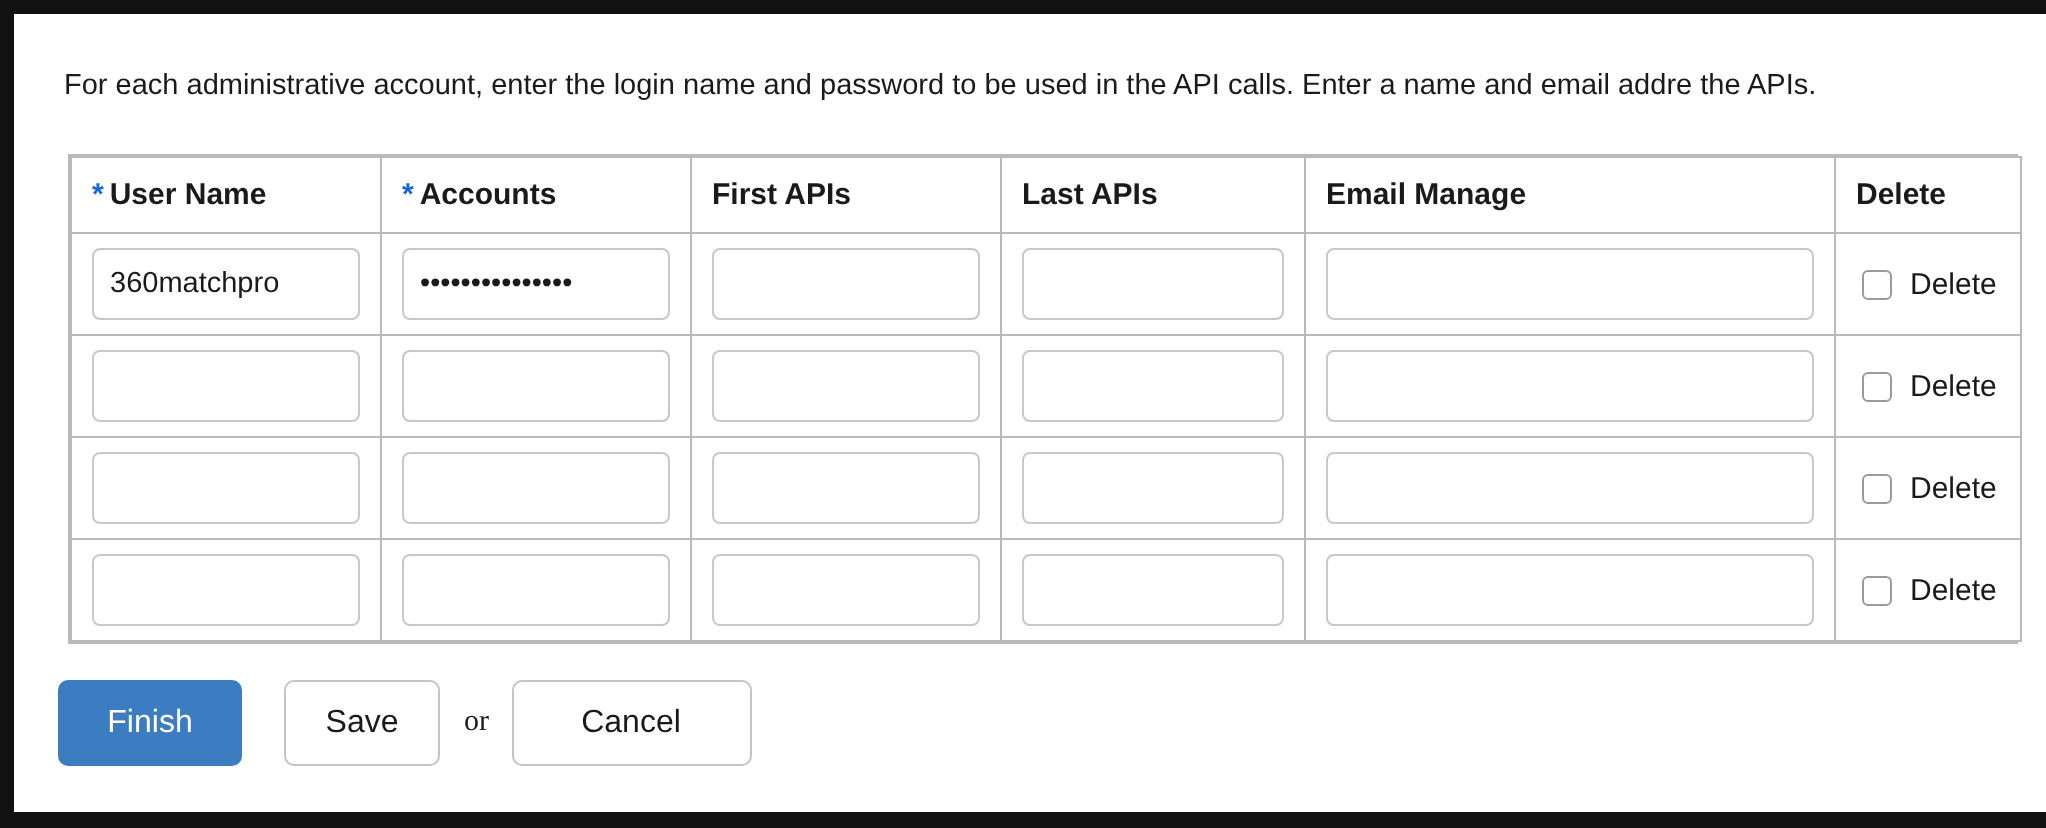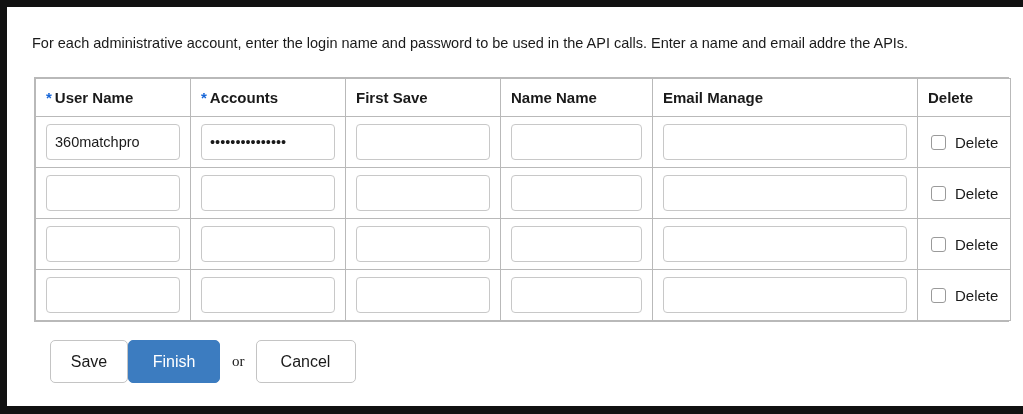--- a/index.html
+++ b/index.html
@@ -183,21 +183,21 @@
   .or-text {
     font-size: 15px;
     color: #1a1a1a;
     margin: 0 11px 0 12px;
     font-family: Liberation Serif, serif;
   }
   .btn-cancel {
     background: #ffffff;
     border: 1px solid #c4c4c4;
     color: #1a1a1a;
-    width: 100px;
+    width: 120px;
   }
 </style>
 </head>
 <body>
 
 <div class="screen">
   <div class="edge-top"></div>
   <div class="edge-left"></div>
   <div class="edge-bottom"></div>
 
@@ -217,24 +217,24 @@
         </colgroup>
         <thead>
           <tr>
             <th>
               <span class="req-star">*</span><span>User Name</span>
             </th>
             <th>
               <span class="req-star">*</span><span>Accounts</span>
             </th>
             <th>
-              <span>First Save</span>
-            </th>
-            <th>
-              <span>Name Name</span>
+              <span>First APIs</span>
+            </th>
+            <th>
+              <span>Last APIs</span>
             </th>
             <th>
               <span>Email Manage</span>
             </th>
             <th>
               <span>Delete</span>
             </th>
           </tr>
         </thead>
         <tbody>
@@ -372,20 +372,20 @@
                 <span class="checkbox"></span>
                 <span class="delete-label">Delete</span>
               </span>
             </td>
           </tr>
         </tbody>
       </table>
     </div>
 
     <div class="buttons-row">
+      <button class="btn btn-primary">Finish</button>
       <button class="btn btn-secondary">Save</button>
-      <button class="btn btn-primary">Finish</button>
       <span class="or-text">or</span>
       <button class="btn btn-cancel">Cancel</button>
     </div>
 
   </div>
 </div>
 
 </body></html>

